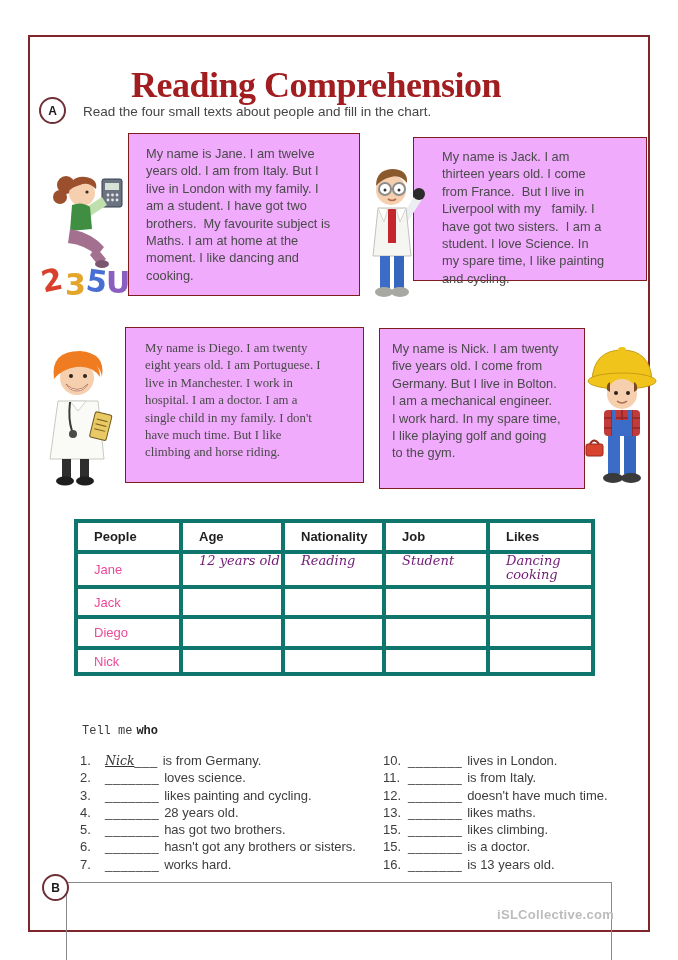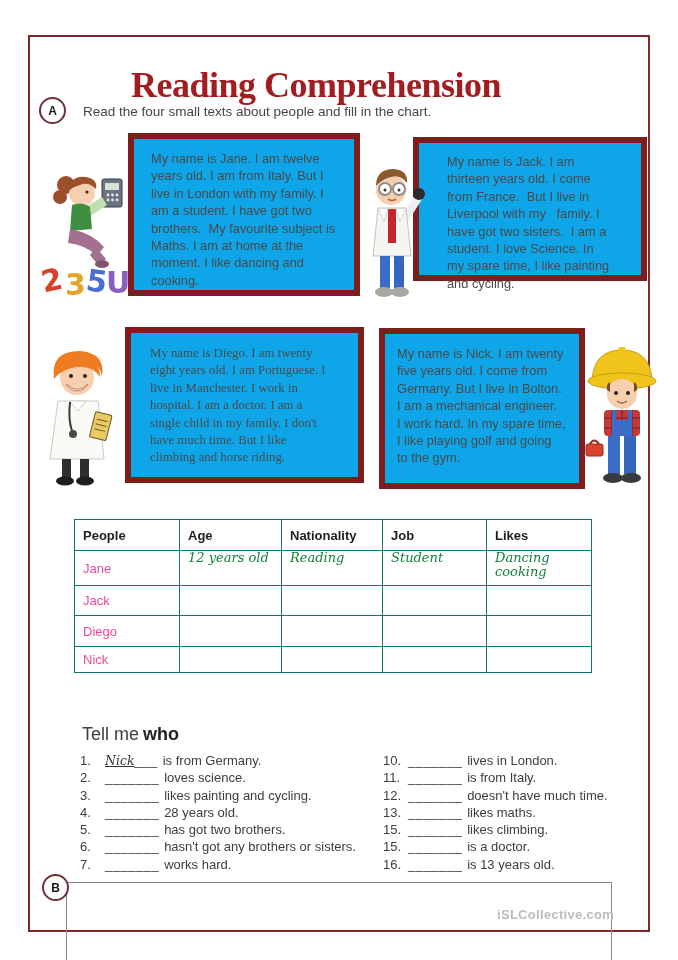--- a/index.html
+++ b/index.html
@@ -9,44 +9,44 @@
         border:2px solid #7e2629;box-sizing:border-box;background:transparent;}
   .title{position:absolute;left:0;width:632px;top:40px;text-align:center;
         font-family:"Liberation Serif",serif;font-weight:bold;font-size:36px;
         color:#a11d20;letter-spacing:-0.5px;}
   .circle-label{position:absolute;width:27px;height:27px;border:2px solid #6e3036;
         border-radius:50%;box-sizing:border-box;display:flex;align-items:center;
         justify-content:center;font-size:12px;font-weight:bold;color:#1a1a1a;background:#fff;}
   .circle-a{left:39px;top:97px;}
   .circle-b{left:42px;top:874px;z-index:5;}
   .instruction{position:absolute;left:83px;top:104px;font-size:13.5px;color:#454545;}
-  .textbox{position:absolute;border:6px solid #7f1d1d;background:#0ea5e9;box-sizing:border-box;z-index:1;}
+  .textbox{position:absolute;border:1px solid #7f1d1d;background:#f0abfc;box-sizing:border-box;z-index:1;}
   .textbox p{margin:0;white-space:pre-wrap;font-size:12.8px;line-height:17.4px;color:#4a4a4a;}
   .box-jane{left:128px;top:133px;width:232px;height:163px;}
   .box-jane p{padding:11px 6px 0 17px;}
   .box-jack{left:413px;top:137px;width:234px;height:144px;}
   .box-jack p{padding:10px 6px 0 28px;}
   .box-diego{left:125px;top:327px;width:239px;height:156px;}
   .box-diego p{padding:12px 6px 0 19px;font-family:Liberation Serif, serif;}
   .box-nick{left:379px;top:328px;width:206px;height:161px;}
   .box-nick p{padding:11px 4px 0 12px;}
   .figure{position:absolute;z-index:2;}
   .fig-jane{left:40px;top:163px;width:96px;height:132px;}
   .fig-jack{left:358px;top:156px;width:78px;height:146px;}
   .fig-diego{left:30px;top:345px;width:104px;height:142px;}
   .fig-nick{left:580px;top:340px;width:84px;height:158px;}
   table.chart{position:absolute;left:74px;top:519px;border-collapse:collapse;table-layout:fixed;z-index:1;}
-  table.chart th,table.chart td{border:1px solid #0f766e;padding:0 0 0 8px;box-sizing:border-box;
+  table.chart th,table.chart td{border:4px solid #0f766e;padding:0 0 0 16px;box-sizing:border-box;
         text-align:left;font-size:13px;}
   table.chart th{font-weight:bold;color:#1f1f1f;height:31px;vertical-align:middle;}
   td.person{font-weight:normal;color:#ec4899;vertical-align:middle;}
-  td.hand{font-family:"DejaVu Serif",serif;font-style:italic;font-size:12px;color:#15803d;
+  td.hand{font-family:"DejaVu Serif",serif;font-style:italic;font-size:12px;color:#701a75;
         vertical-align:top;padding-top:3px;white-space:pre-line;line-height:14px;}
   .row-jane{height:35px;} .row-jack{height:30px;} .row-diego{height:31px;} .row-nick{height:26px;}
-  .tellmewho{position:absolute;left:82px;top:724px;font-size:18px;color:#3d3d3d;}
+  .tellmewho{position:absolute;left:82px;top:724px;font-size:12px;color:#3d3d3d;font-family:Liberation Mono, monospace;}
   .tellmewho b{margin-left:4px;color:#222;}
   .qcol{position:absolute;font-size:13px;color:#3d3d3d;}
   .qcol-left{left:80px;top:752px;width:300px;}
   .qcol-right{left:383px;top:752px;width:290px;}
   .q{line-height:17.3px;white-space:nowrap;}
   .qnum{display:inline-block;width:25px;}
   .ans{font-family:"DejaVu Serif",serif;font-style:italic;font-size:12.5px;
         text-decoration:underline;color:#333;}
   .blank{letter-spacing:0.5px;color:#3d3d3d;}
   .qtxt{margin-left:5px;}

